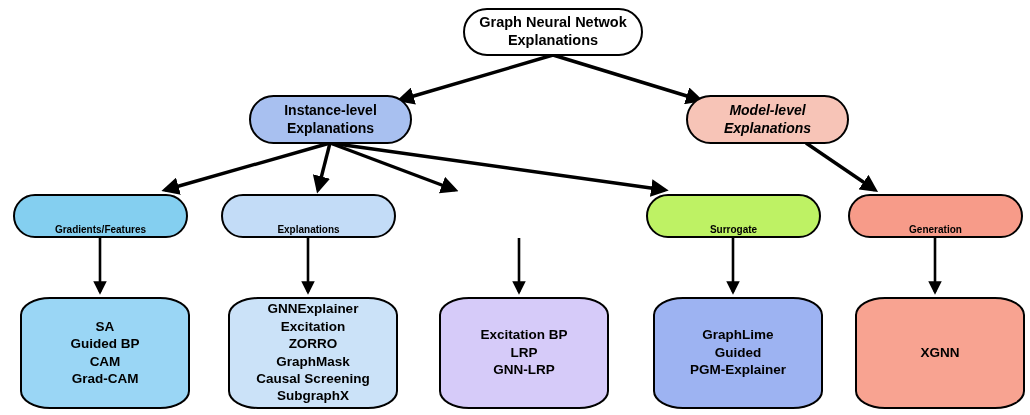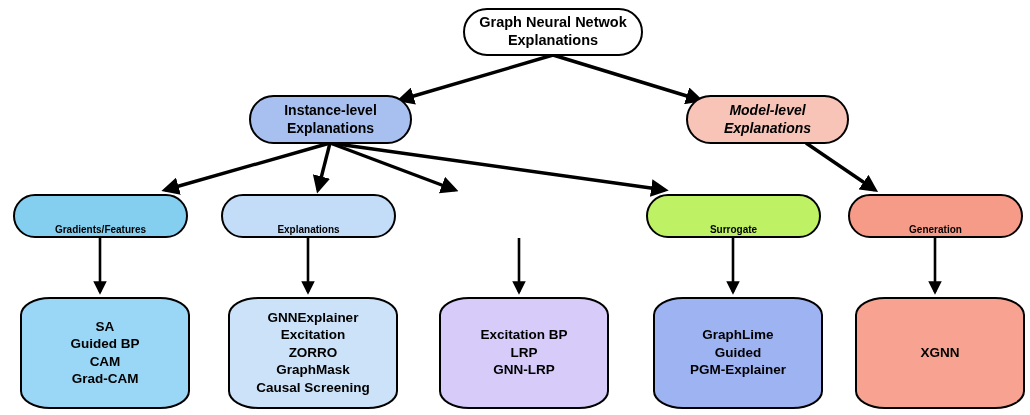--- a/index.html
+++ b/index.html
@@ -157,20 +157,21 @@
     </div>
   </div>
 
   <div class="node leafbox" id="node-methods-perturbations" style="left: 228px; top: 297px; width: 170px; height: 112px; background: rgb(203, 226, 248); border-color: rgb(0, 0, 0); color: rgb(0, 0, 0);">
     <div class="lines">
       <div>GNNExplainer</div>
       <div>Excitation</div>
       <div>ZORRO</div>
       <div>GraphMask</div>
       <div>Causal Screening</div>
+      <div>SubgraphX</div>
     </div>
   </div>
 
   <div class="node leafbox" id="node-methods-decomposition" style="left: 439px; top: 297px; width: 170px; height: 112px; background: rgb(214, 203, 249); border-color: rgb(0, 0, 0); color: rgb(0, 0, 0);">
     <div class="lines">
       <div>Excitation BP</div>
       <div>LRP</div>
       <div>GNN-LRP</div>
     </div>
   </div>

